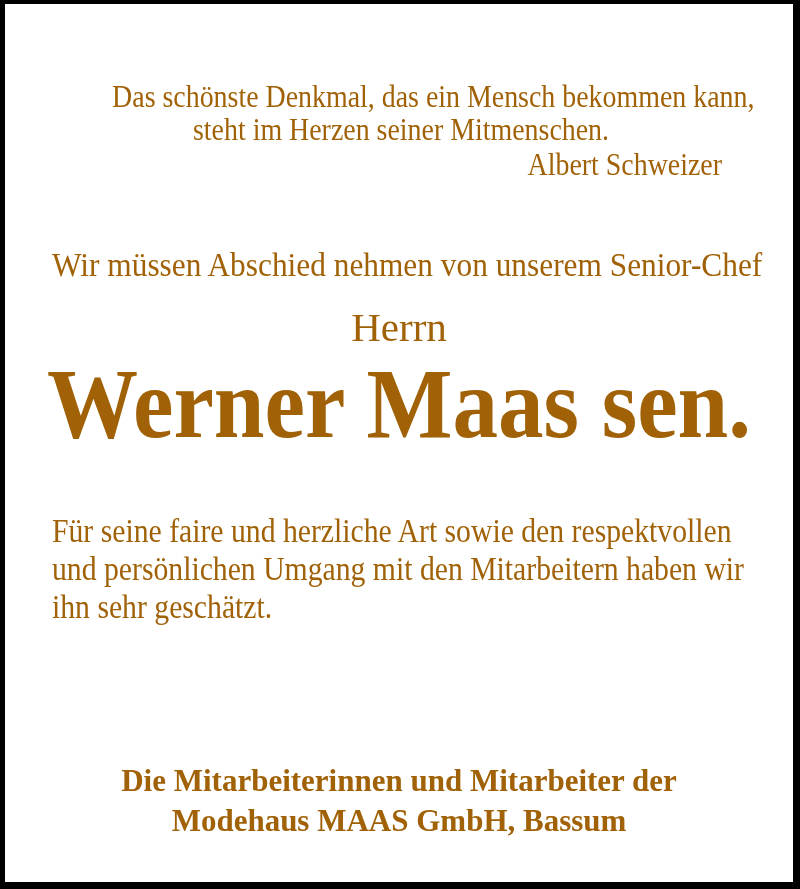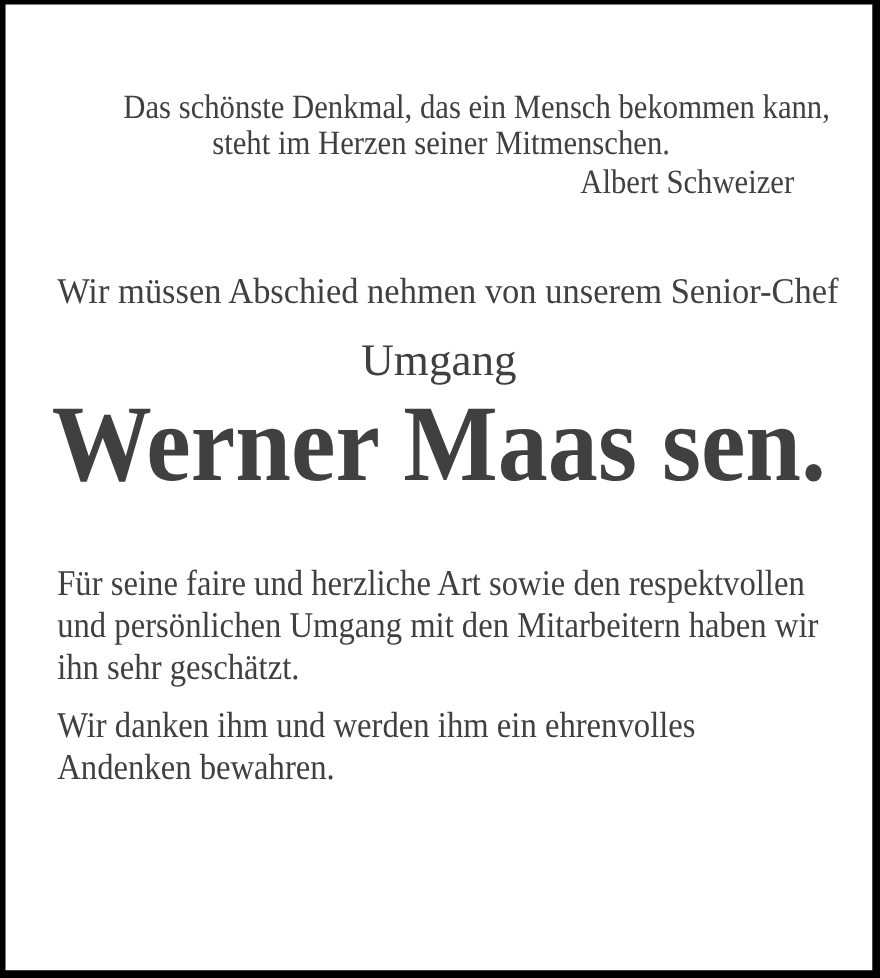--- a/index.html
+++ b/index.html
@@ -11,21 +11,21 @@
   .sheet {
     position: relative;
     width: 800px;
     height: 889px;
     box-sizing: border-box;
     background: #ffffff;
     border-style: solid;
     border-color: #000000;
     border-width: 4px 7px 7px 5px;
     overflow: hidden;
-    color: #404040;
+    color: #a16207;
   }
   .abs { position: absolute; }
   
   .sx90 { transform: scaleX(0.90); }
   .sx92 { transform: scaleX(0.92); }
   .sx95 { transform: scaleX(0.95); }
   .o-left   { transform-origin: 0 50%; }
   .o-right  { transform-origin: 100% 50%; }
   .o-center { transform-origin: 50% 50%; }
   .nowrap { white-space: nowrap; }
@@ -75,29 +75,29 @@
 <div class="sheet">
 
   <div class="abs quote-block">
     <div class="nowrap sx90 o-center">Das schönste Denkmal, das ein Mensch bekommen kann,</div>
     <div class="nowrap sx90 o-center">steht im Herzen seiner Mitmenschen.</div>
     <div class="quote-attr nowrap sx90 o-right">Albert Schweizer</div>
   </div>
 
   <div class="abs intro-line nowrap sx95 o-left">Wir müssen Abschied nehmen von unserem Senior-Chef</div>
 
-  <div class="abs salutation nowrap o-center">Umgang</div>
+  <div class="abs salutation nowrap o-center">Herrn</div>
 
   <div class="abs deceased-name nowrap sx92 o-center">Werner Maas sen.</div>
 
   <div class="abs tribute para-1">
     <div class="nowrap sx90 o-left">Für seine faire und herzliche Art sowie den respektvollen</div>
     <div class="nowrap sx90 o-left">und persönlichen Umgang mit den Mitarbeitern haben wir</div>
     <div class="nowrap sx90 o-left">ihn sehr geschätzt.</div>
   </div>
 
-  <div class="abs tribute para-2">
-    <div class="nowrap sx90 o-left">Wir danken ihm und werden ihm ein ehrenvolles</div>
-    <div class="nowrap sx90 o-left">Andenken bewahren.</div>
+
+  <div class="abs closing-block">
+    <div class="nowrap o-center">Die Mitarbeiterinnen und Mitarbeiter der</div>
+    <div class="nowrap o-center">Modehaus MAAS GmbH, Bassum</div>
   </div>
-
 
 </div>
 
 </body></html>

